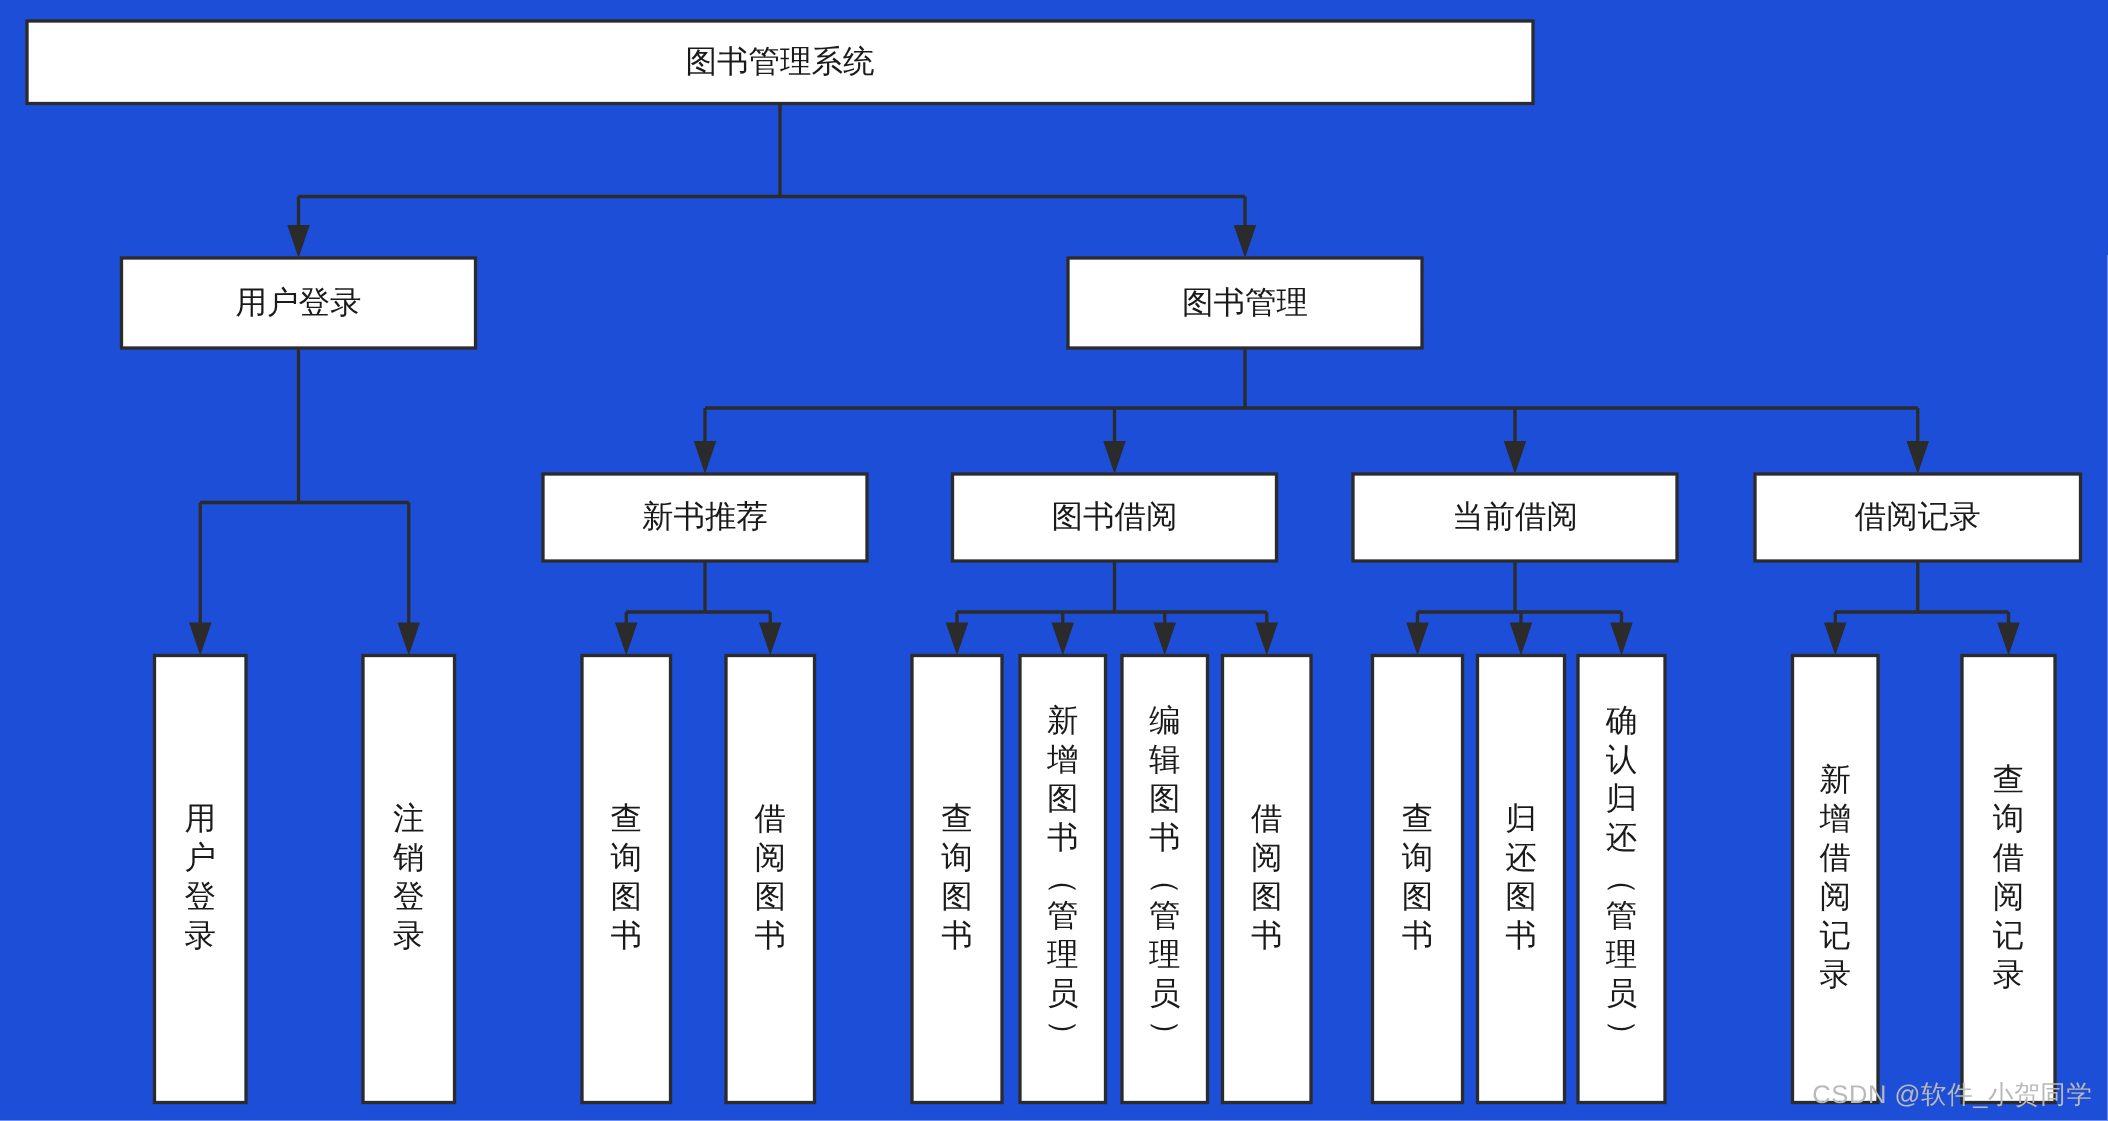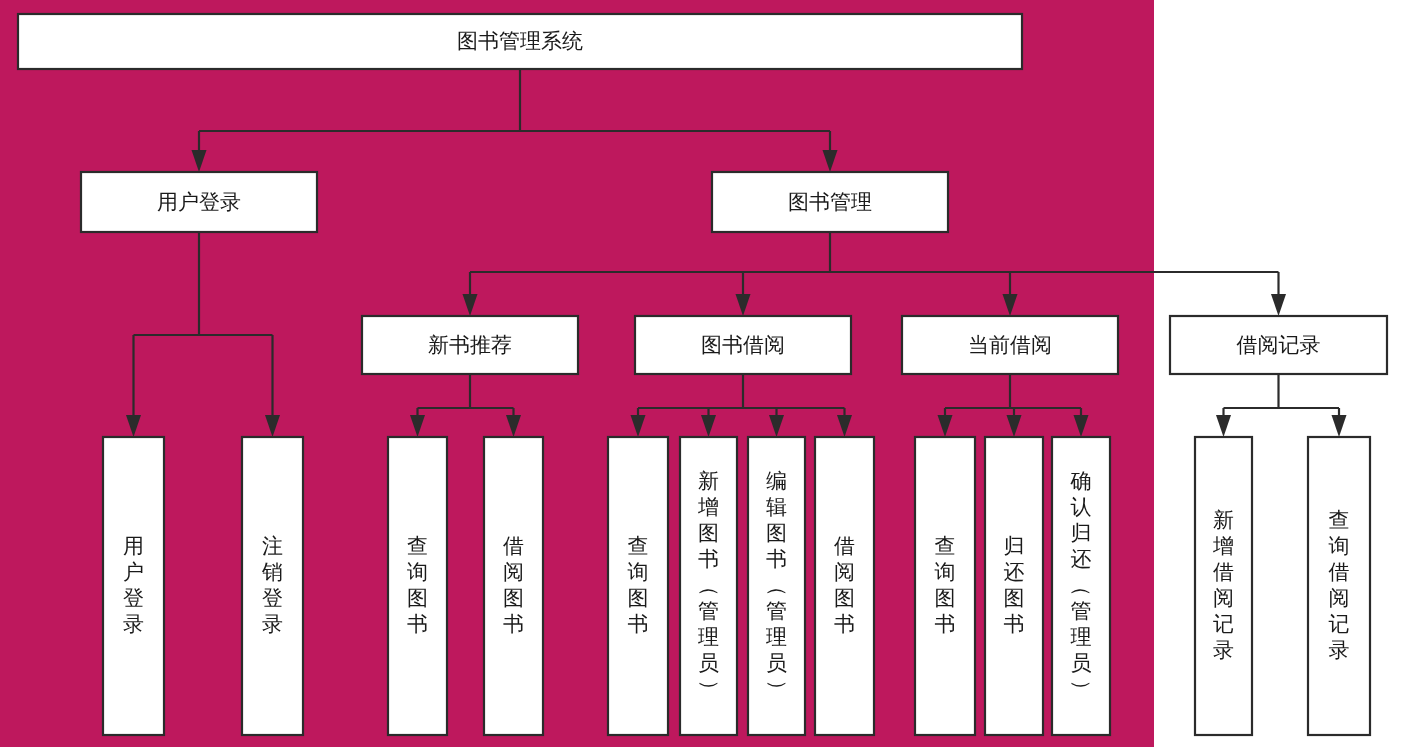--- a/index.html
+++ b/index.html
@@ -10,23 +10,23 @@
   }
   body {
     width: 1405px;
     height: 747px;
     font-family: "Liberation Sans", "DejaVu Sans", sans-serif;
     overflow: hidden;
     position: relative;
   }
   #diagram-root {
     position: relative;
-    width: 1154px;
+    width: 1405px;
     height: 747px;
-    background: #be185d;
+    background: #1d4ed8;
   }
   svg.diagram-canvas {
     position: absolute;
     left: 0;
     top: 0;
     width: 1405px;
     height: 747px;
     display: block;
   }
   .node-box {
@@ -303,13 +303,14 @@
             <text x="1339" y="521" class="node-label-v-char">查</text>
             <text x="1339" y="547" class="node-label-v-char">询</text>
             <text x="1339" y="573" class="node-label-v-char">借</text>
             <text x="1339" y="599" class="node-label-v-char">阅</text>
             <text x="1339" y="625" class="node-label-v-char">记</text>
             <text x="1339" y="651" class="node-label-v-char">录</text>
           </g>
         </g>
       </g>
   </svg>
+  <div class="watermark-text">CSDN @软件_小贺同学</div>
 </div>
 
 </body></html>

